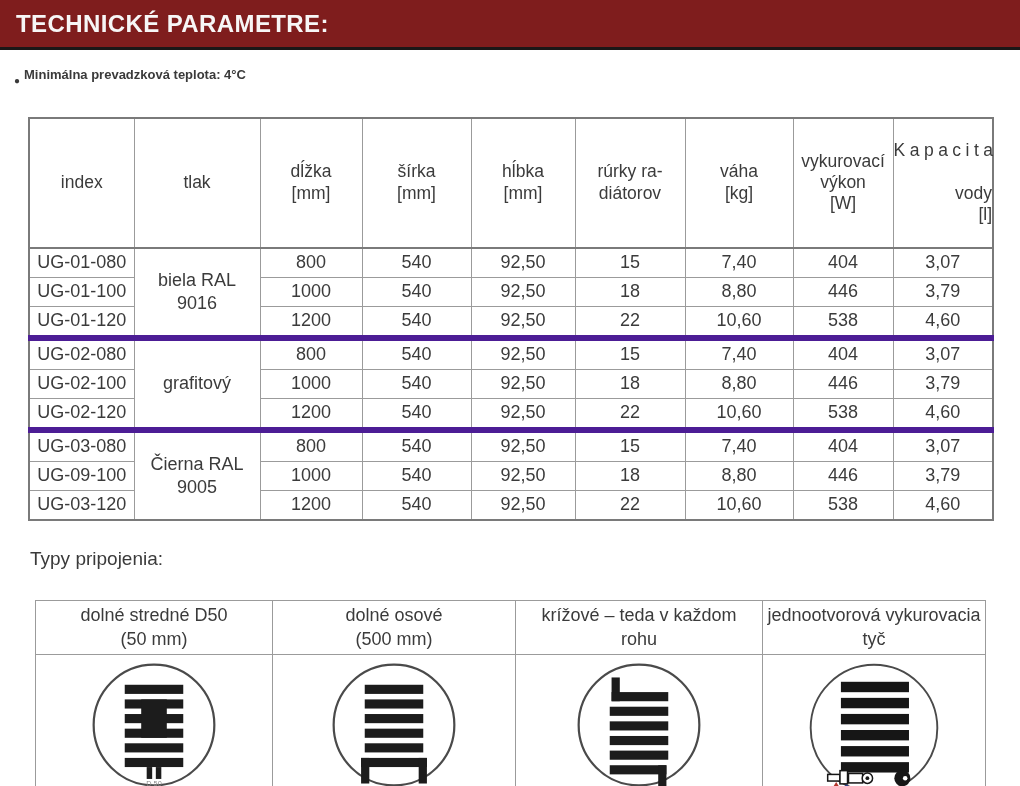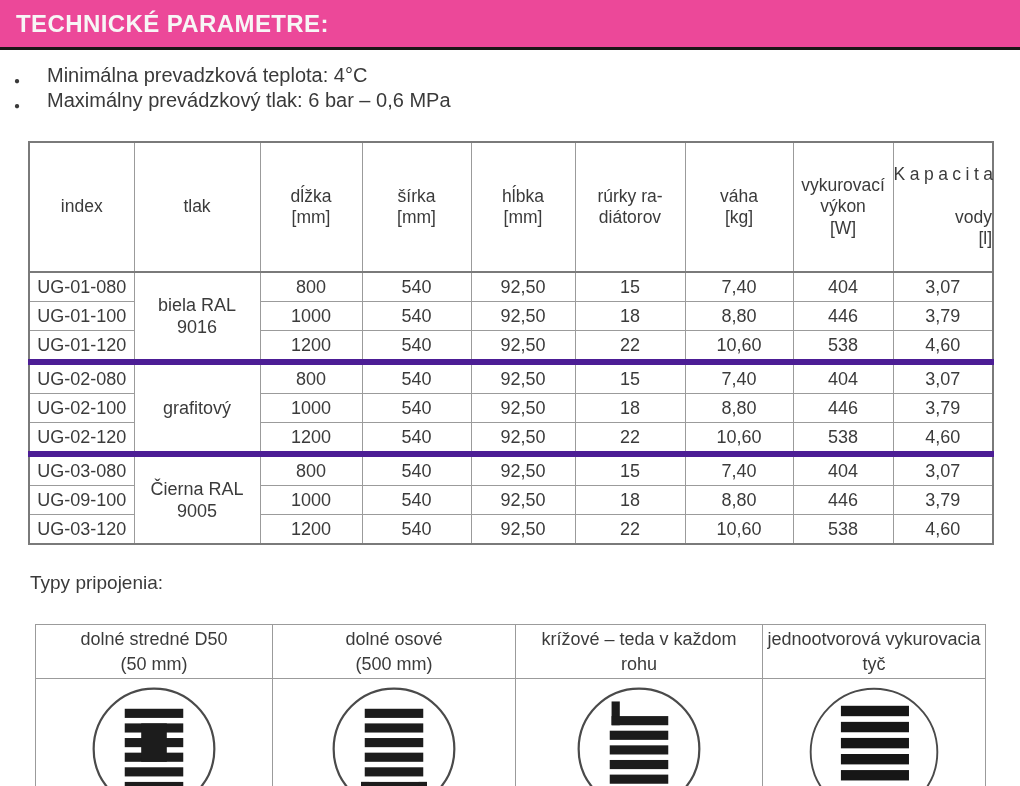--- a/index.html
+++ b/index.html
@@ -1,24 +1,24 @@
 <!DOCTYPE html>
 <html><head>
 <meta charset="utf-8">
 <style>
   html,body{margin:0;padding:0;background:#fff;}
   .page{position:relative;width:1020px;height:786px;overflow:hidden;background:#fff;
         font-family:"Liberation Sans","DejaVu Sans",sans-serif;color:#3b3b3b;}
   
-  .topbar{height:50px;background:#ec4899;display:flex;align-items:center;
+  .topbar{height:50px;background:#7f1d1d;display:flex;align-items:center;
           border-bottom:3px solid #1a1717;box-sizing:border-box;}
   .topbar h1{margin:0 0 0 16px;font-size:24px;font-weight:600;letter-spacing:.4px;color:#f7f6f6;}
   
   ul.bullets{margin:13px 0 0 0;padding:0;list-style:none;}
-  ul.bullets li{position:relative;padding-left:47px;font-size:20px;line-height:24.5px;color:#3a3a3a;}
+  ul.bullets li{position:relative;padding-left:24px;font-size:13px;line-height:24.5px;color:#3a3a3a;font-weight:bold;}
   ul.bullets li::before{content:"●";position:absolute;left:14px;top:6px;font-size:10px;color:#3a3a3a;}
   
   table{border-collapse:collapse;table-layout:fixed;}
   .params-table{margin:29px 0 0 28px;width:964px;text-align:center;font-size:18px;color:#3b3b3b;
                 border:2px solid #7a7a7a;}
   .params-table th,.params-table td{border:1px solid #9b9b9b;padding:0;}
   .params-table thead th{height:68px;font-weight:normal;font-size:17.5px;line-height:1.22;
                          white-space:pre-line;vertical-align:middle;border-bottom:2px solid #7a7a7a;}
   .params-table tbody td{height:28px;}
   .params-table tr.gs td{border-top:6px solid #4c1d95;}
@@ -40,21 +40,20 @@
 <body>
 
 <div class="page">
 
   <div class="topbar">
     <h1>TECHNICKÉ PARAMETRE:</h1>
   </div>
 
   <ul class="bullets">
     <li>Minimálna prevadzková teplota: 4°C</li>
-    <li>Maximálny prevádzkový tlak: 6 bar – 0,6 MPa</li>
   </ul>
 
   <table class="params-table">
     <colgroup>
       <col style="width:105px">
         <col style="width:126px">
         <col style="width:102px">
       <col style="width:109px">
         <col style="width:104px">
         <col style="width:110px">

